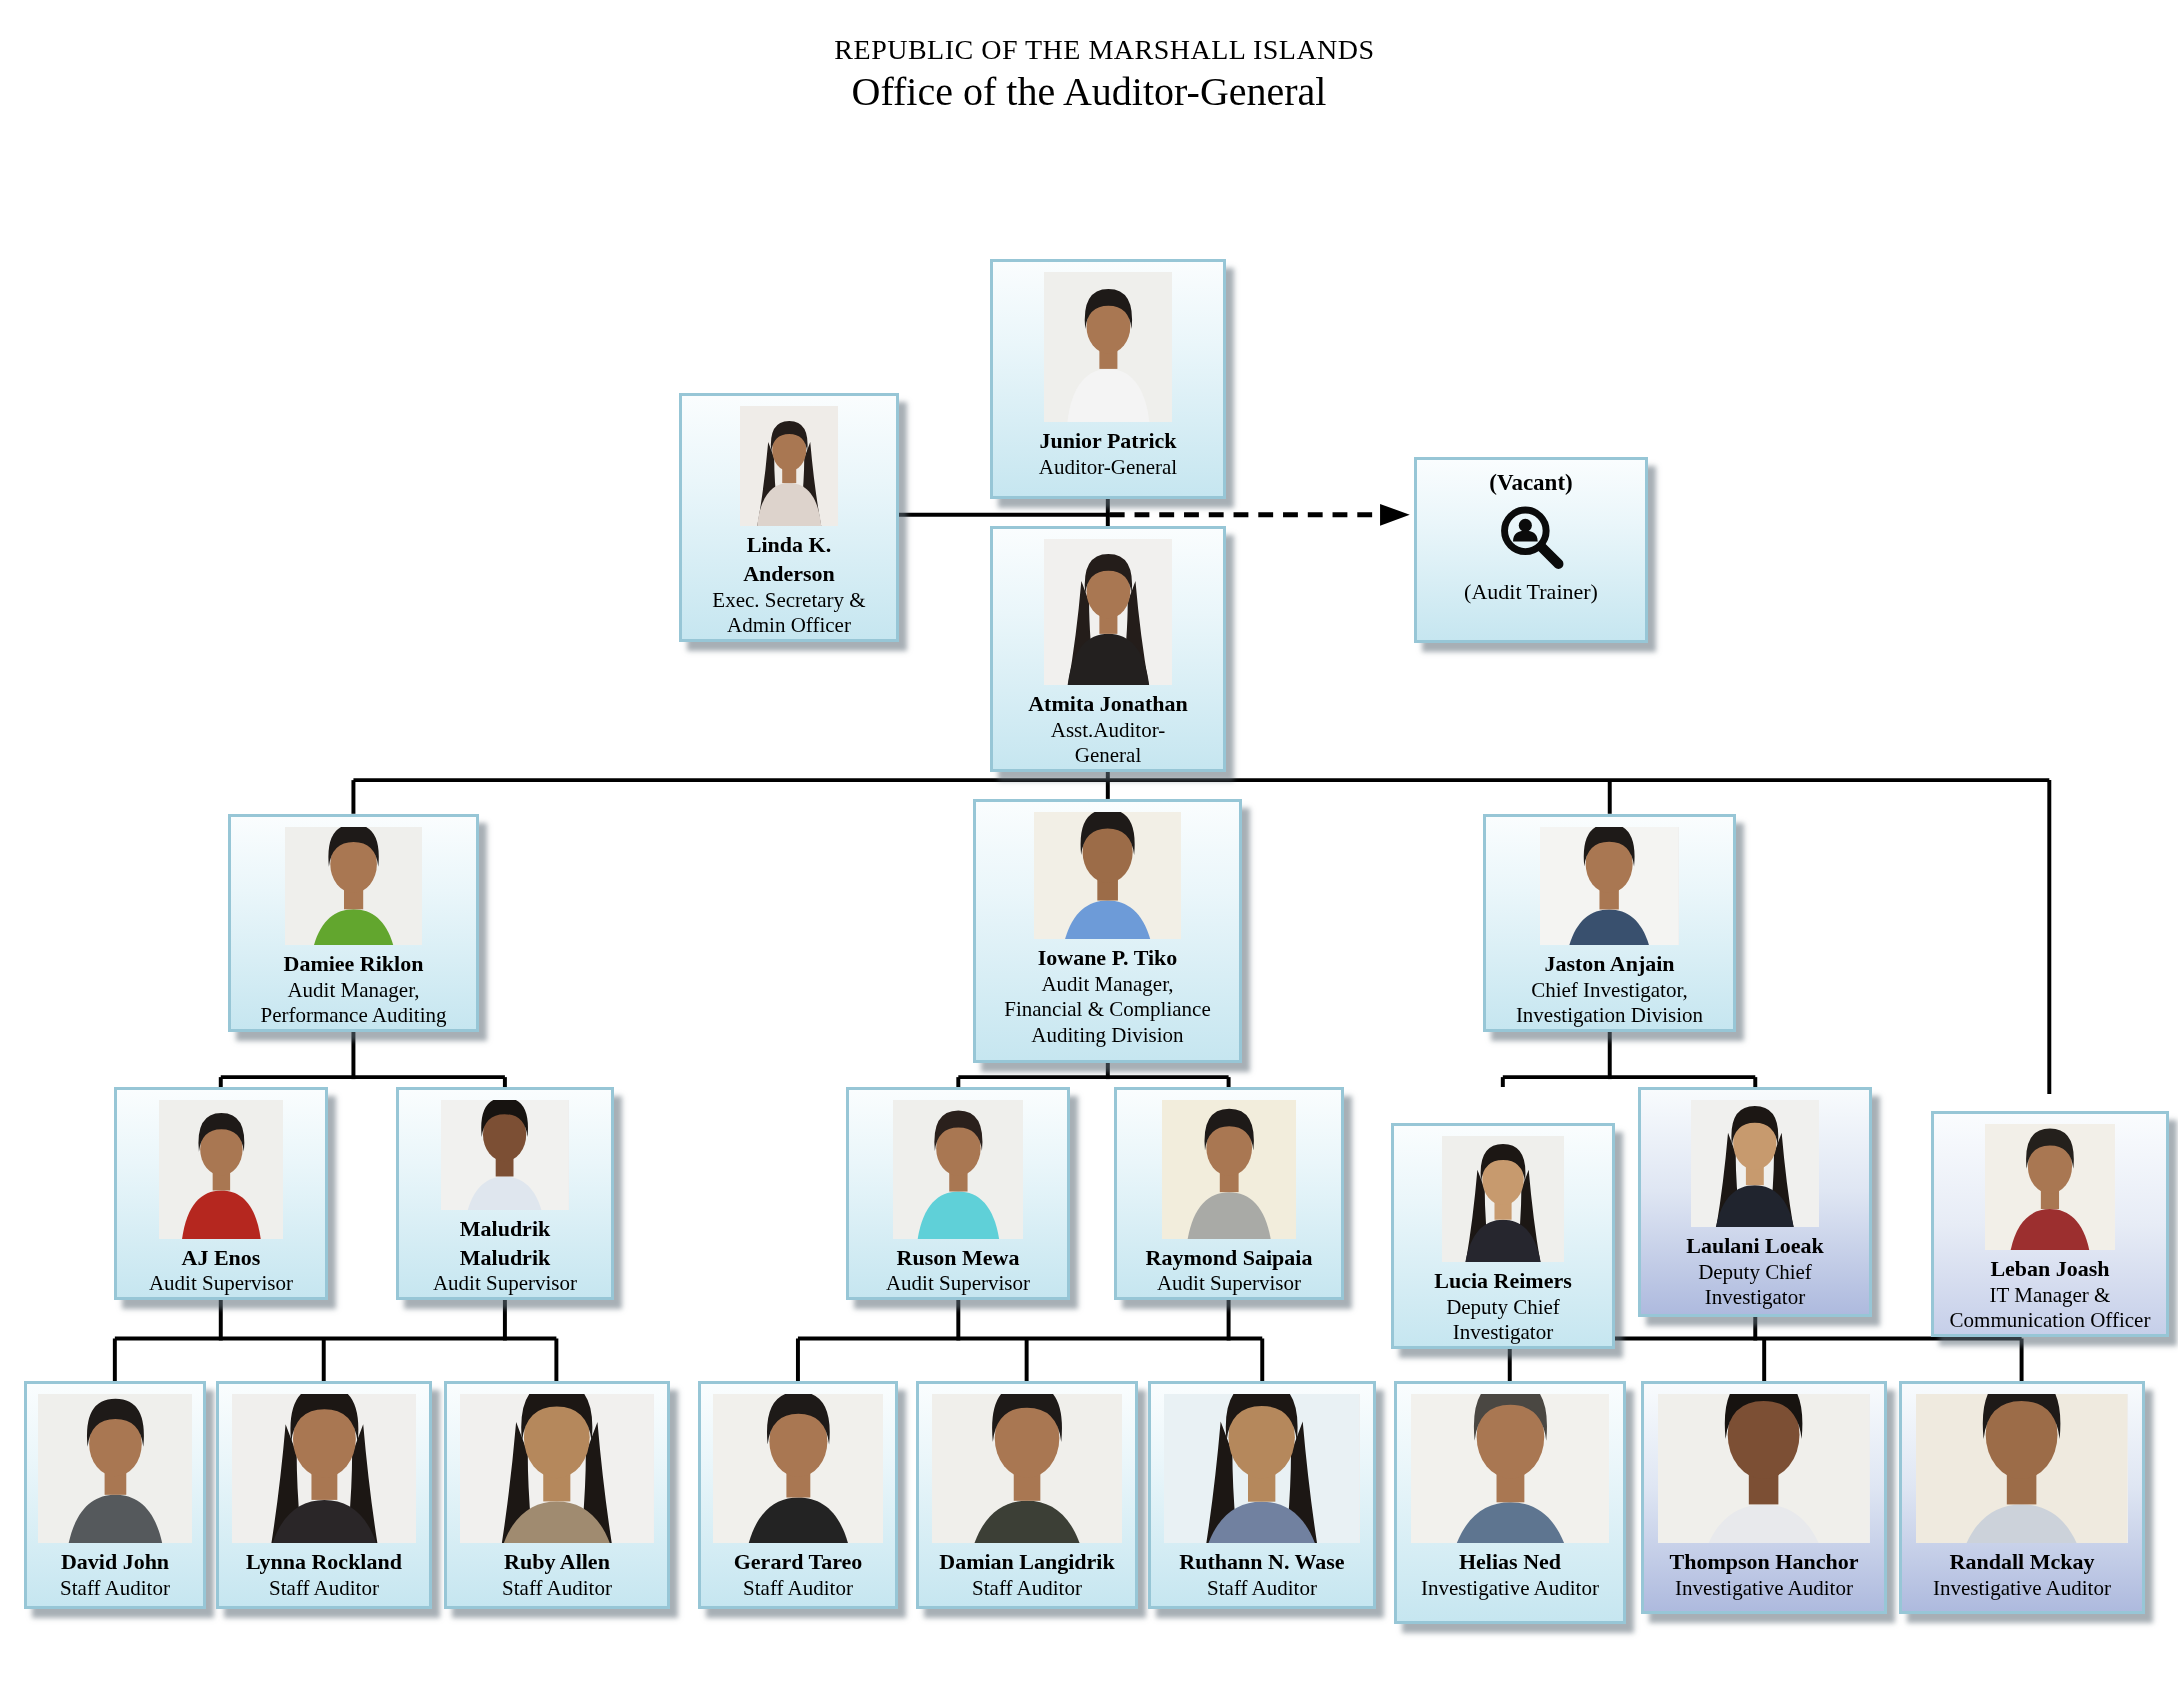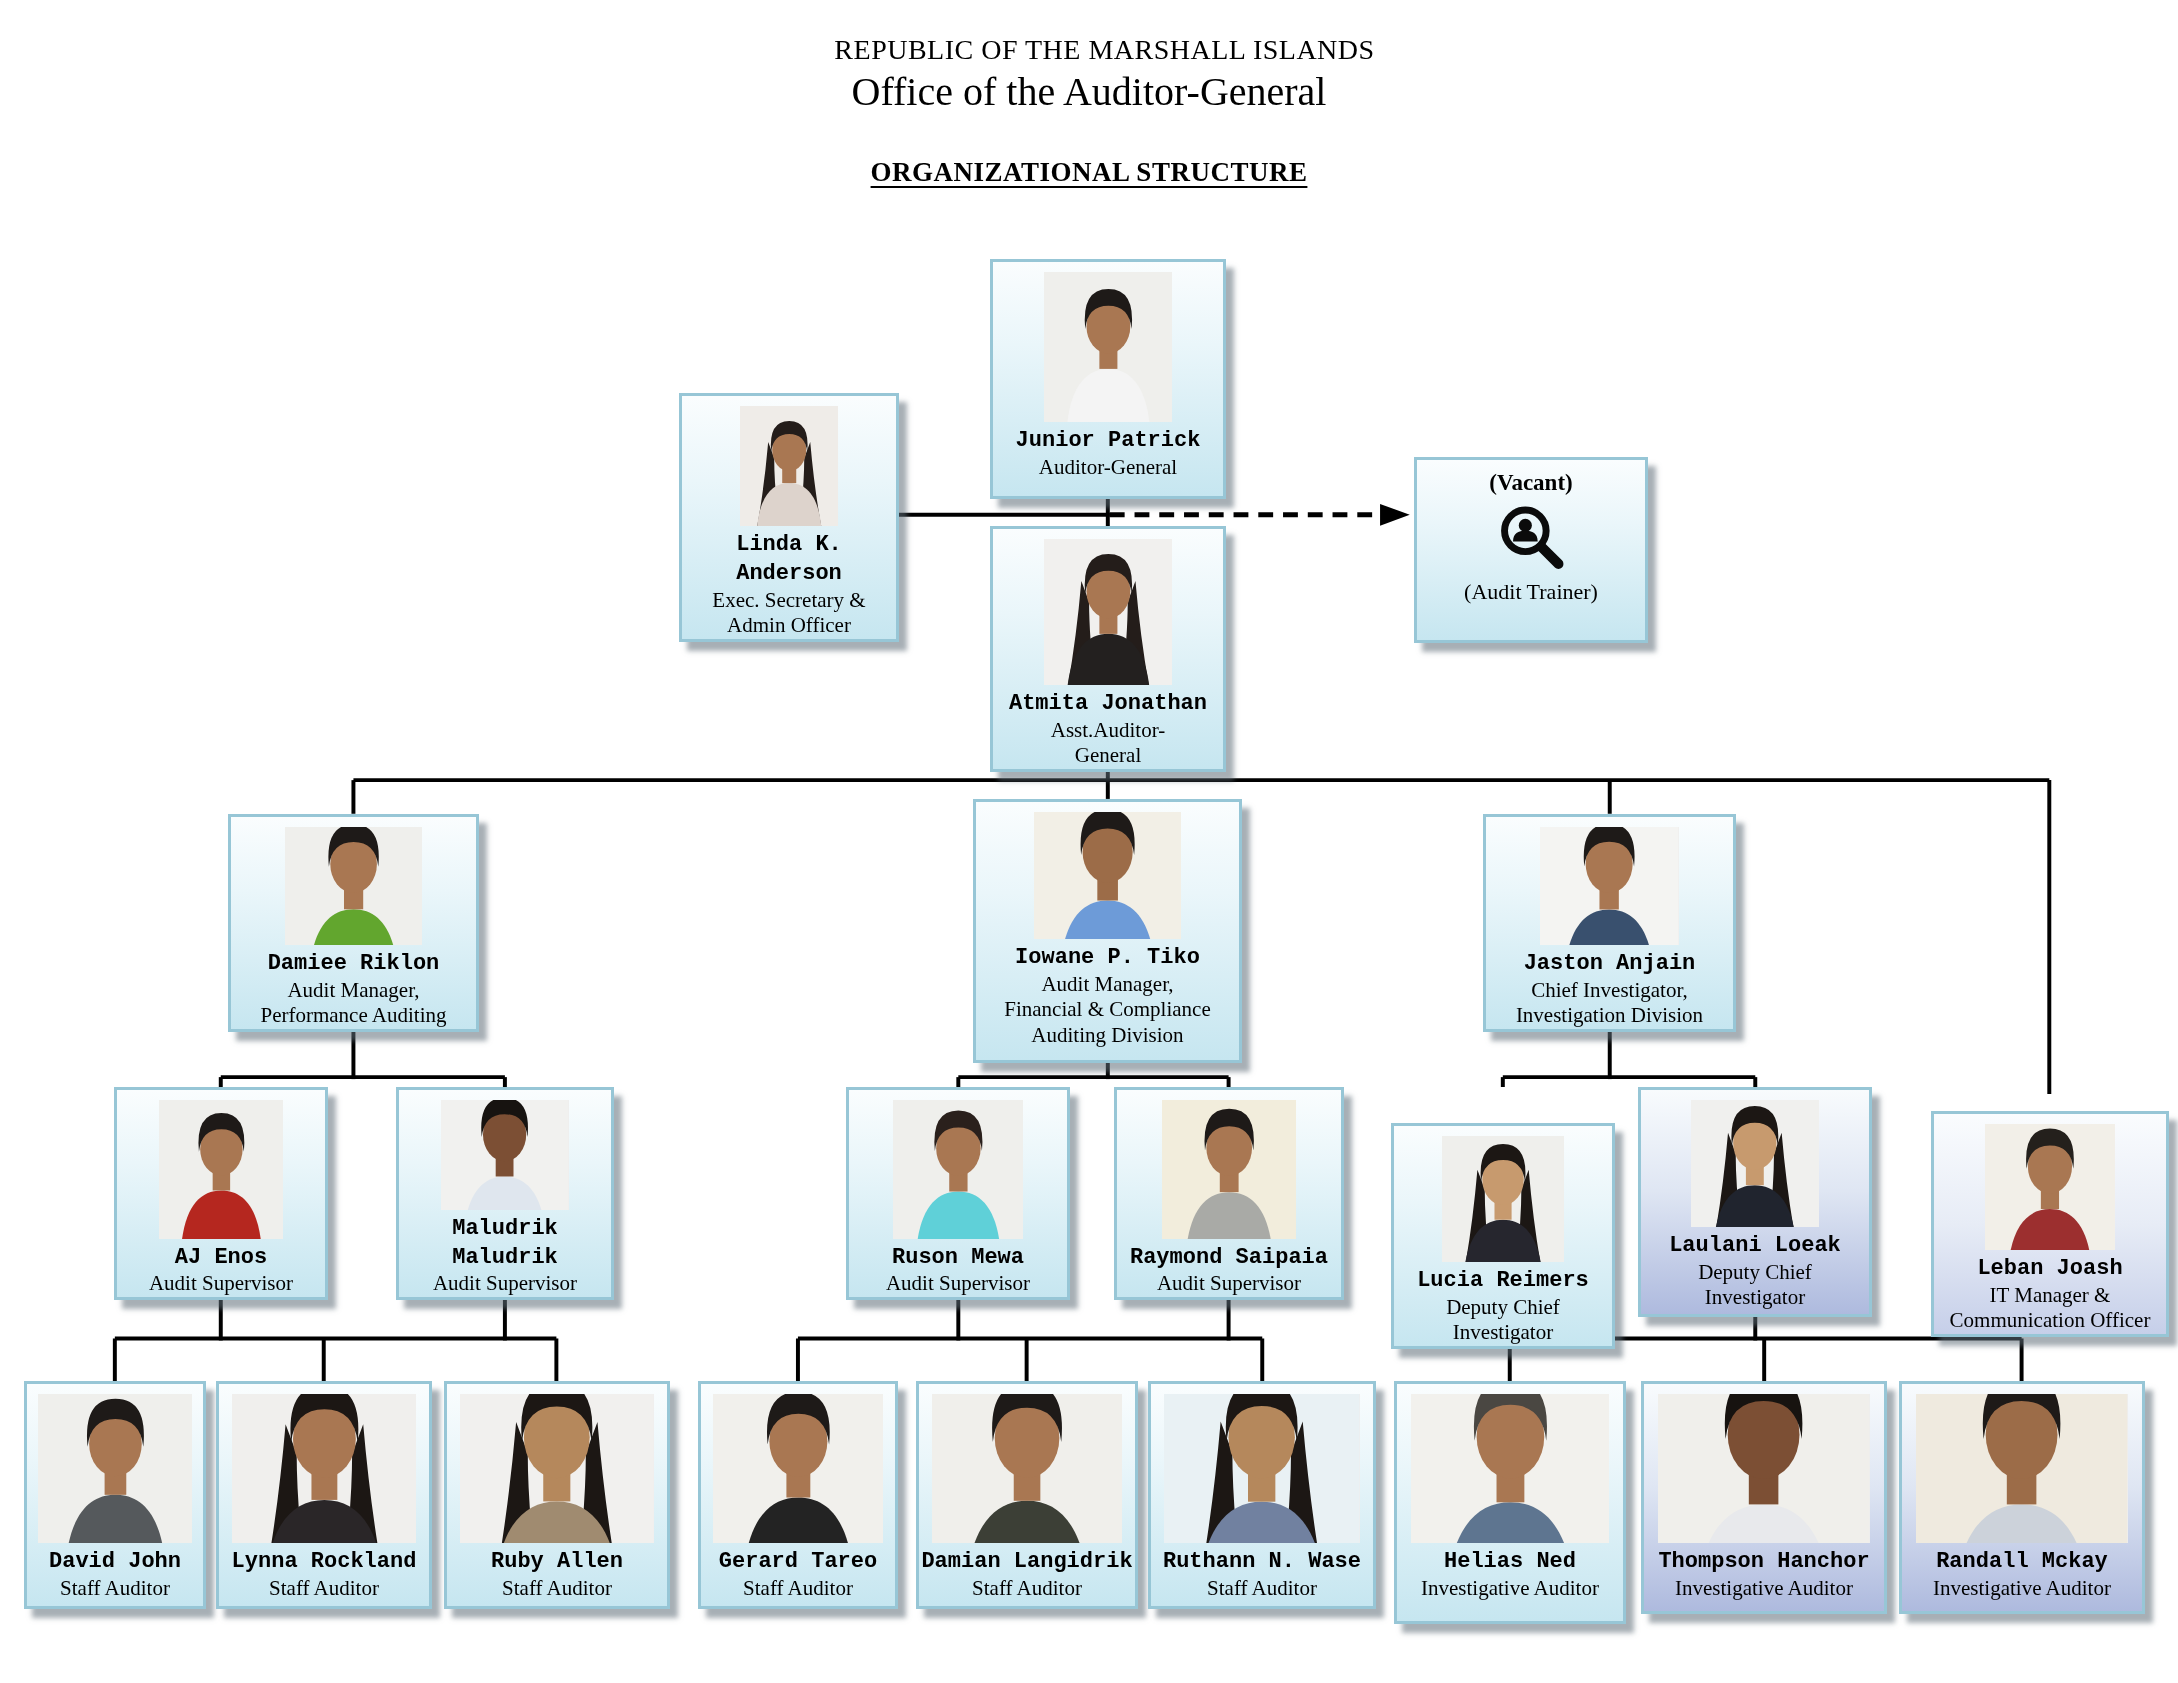--- a/index.html
+++ b/index.html
@@ -16,42 +16,41 @@
   .wires line{stroke:#000;stroke-width:4;}
   .wires line.dash{stroke-width:5;stroke-dasharray:15 10;}
   .wires polygon{fill:#000;}
   
   .box{position:absolute;box-sizing:border-box;border:3px solid #97c6d6;
        display:flex;flex-direction:column;align-items:center;text-align:center;
        box-shadow:8px 9px 5px rgba(95,110,120,.55);}
   .cyan{background:linear-gradient(180deg,#fafdfe 0%,#eaf6fa 35%,#c6e6f0 100%);}
   .peri{background:linear-gradient(180deg,#f8fbfd 0%,#dfe6f3 45%,#aebade 100%);}
   .peri-light{background:linear-gradient(180deg,#fafcfe 0%,#e7ecf6 50%,#c6cfe9 100%);margin-top:17px;}
-  .name{font-size:22px;font-weight:bold;line-height:1.22;margin-top:2px;font-family:Liberation Mono, monospace;}
+  .name{font-size:22px;font-weight:bold;line-height:1.22;margin-top:2px;}
   .role{font-size:21px;line-height:1.22;}
   .photo{display:block;margin:10px auto 4px;background:#eee;}
   .p-a{width:56%;height:150px;}   
   .p-b{width:46%;height:135px;}   
   .p-c{width:56%;height:127px;}   
   .p-d{width:60%;height:139px;}   
   .p-e{width:88%;height:149px;}   
   
   .vacant-name{font-size:23px;font-weight:bold;margin-top:10px;}
   .vacant-icon{width:77px;height:77px;margin:4px auto 2px;}
   .vacant-role{font-size:22px;}
 </style>
 </head>
 <body>
 
 <div class="page">
 
   <div class="header">
     <div class="h1">REPUBLIC OF THE MARSHALL ISLANDS</div>
     <div class="h2">Office of the Auditor-General</div>
-    <div class="h3">ORGANIZATIONAL STRUCTURE</div>
   </div>
 
   <svg class="wires" width="2178" height="1683" viewBox="0 0 2200 1700">
     <g>
       <line x1="1119" y1="504" x2="1119" y2="532"></line>
       <line x1="906" y1="520" x2="1121" y2="520"></line>
       <line class="dash" x1="1121" y1="520" x2="1396" y2="520"></line>
       <polygon points="1394,509 1394,531 1424,520"></polygon>
       <line x1="1119" y1="779" x2="1119" y2="790"></line>
     </g>

